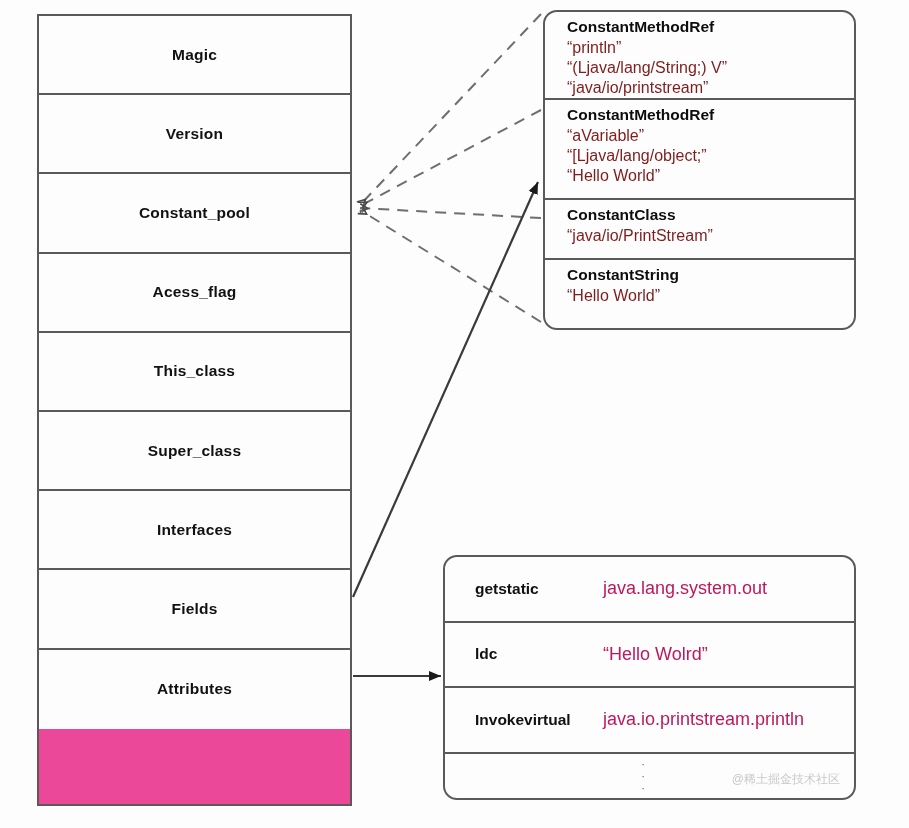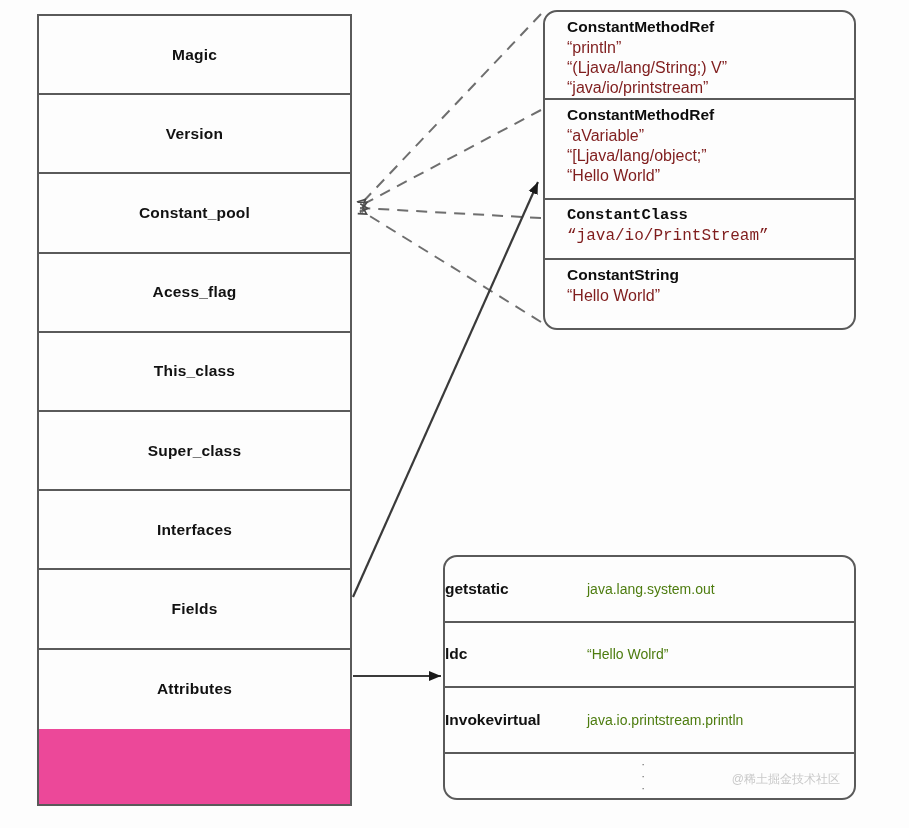--- a/index.html
+++ b/index.html
@@ -92,27 +92,28 @@
     border-bottom: 2px solid #5a5a5a;
     display: flex;
     align-items: center;
     height: 65.5px;
   }
   .bc-row:last-child { border-bottom: none; height: 48px; }
   .bc-op {
     font-size: 15.5px;
     font-weight: bold;
     color: #111111;
-    width: 142px;
+    width: 158px;
+    padding-left: 30px;
     box-sizing: border-box;
     white-space: nowrap;
   }
   .bc-arg {
-    font-size: 14px;
-    color: #4d7c0f;
+    font-size: 18px;
+    color: #be185d;
     white-space: nowrap;
   }
   #bc-ellipsis-row {
     position: relative;
     justify-content: center;
   }
   .bc-dots {
     position: absolute;
     left: 196px;
     top: 4px;
@@ -189,21 +190,21 @@
       <div class="cp-entry">“java/io/printstream”</div>
     </div>
 
     <div class="cp-section" style="height:100px;">
       <div class="cp-title">ConstantMethodRef</div>
       <div class="cp-entry">“aVariable”</div>
       <div class="cp-entry">“[Ljava/lang/object;”</div>
       <div class="cp-entry">“Hello World”</div>
     </div>
 
-    <div class="cp-section" style="height:60px;font-family:Liberation Mono, monospace;">
+    <div class="cp-section" style="height:60px;">
       <div class="cp-title">ConstantClass</div>
       <div class="cp-entry">“java/io/PrintStream”</div>
     </div>
 
     <div class="cp-section" style="height:58px;">
       <div class="cp-title">ConstantString</div>
       <div class="cp-entry">“Hello World”</div>
     </div>
 
   </div>

